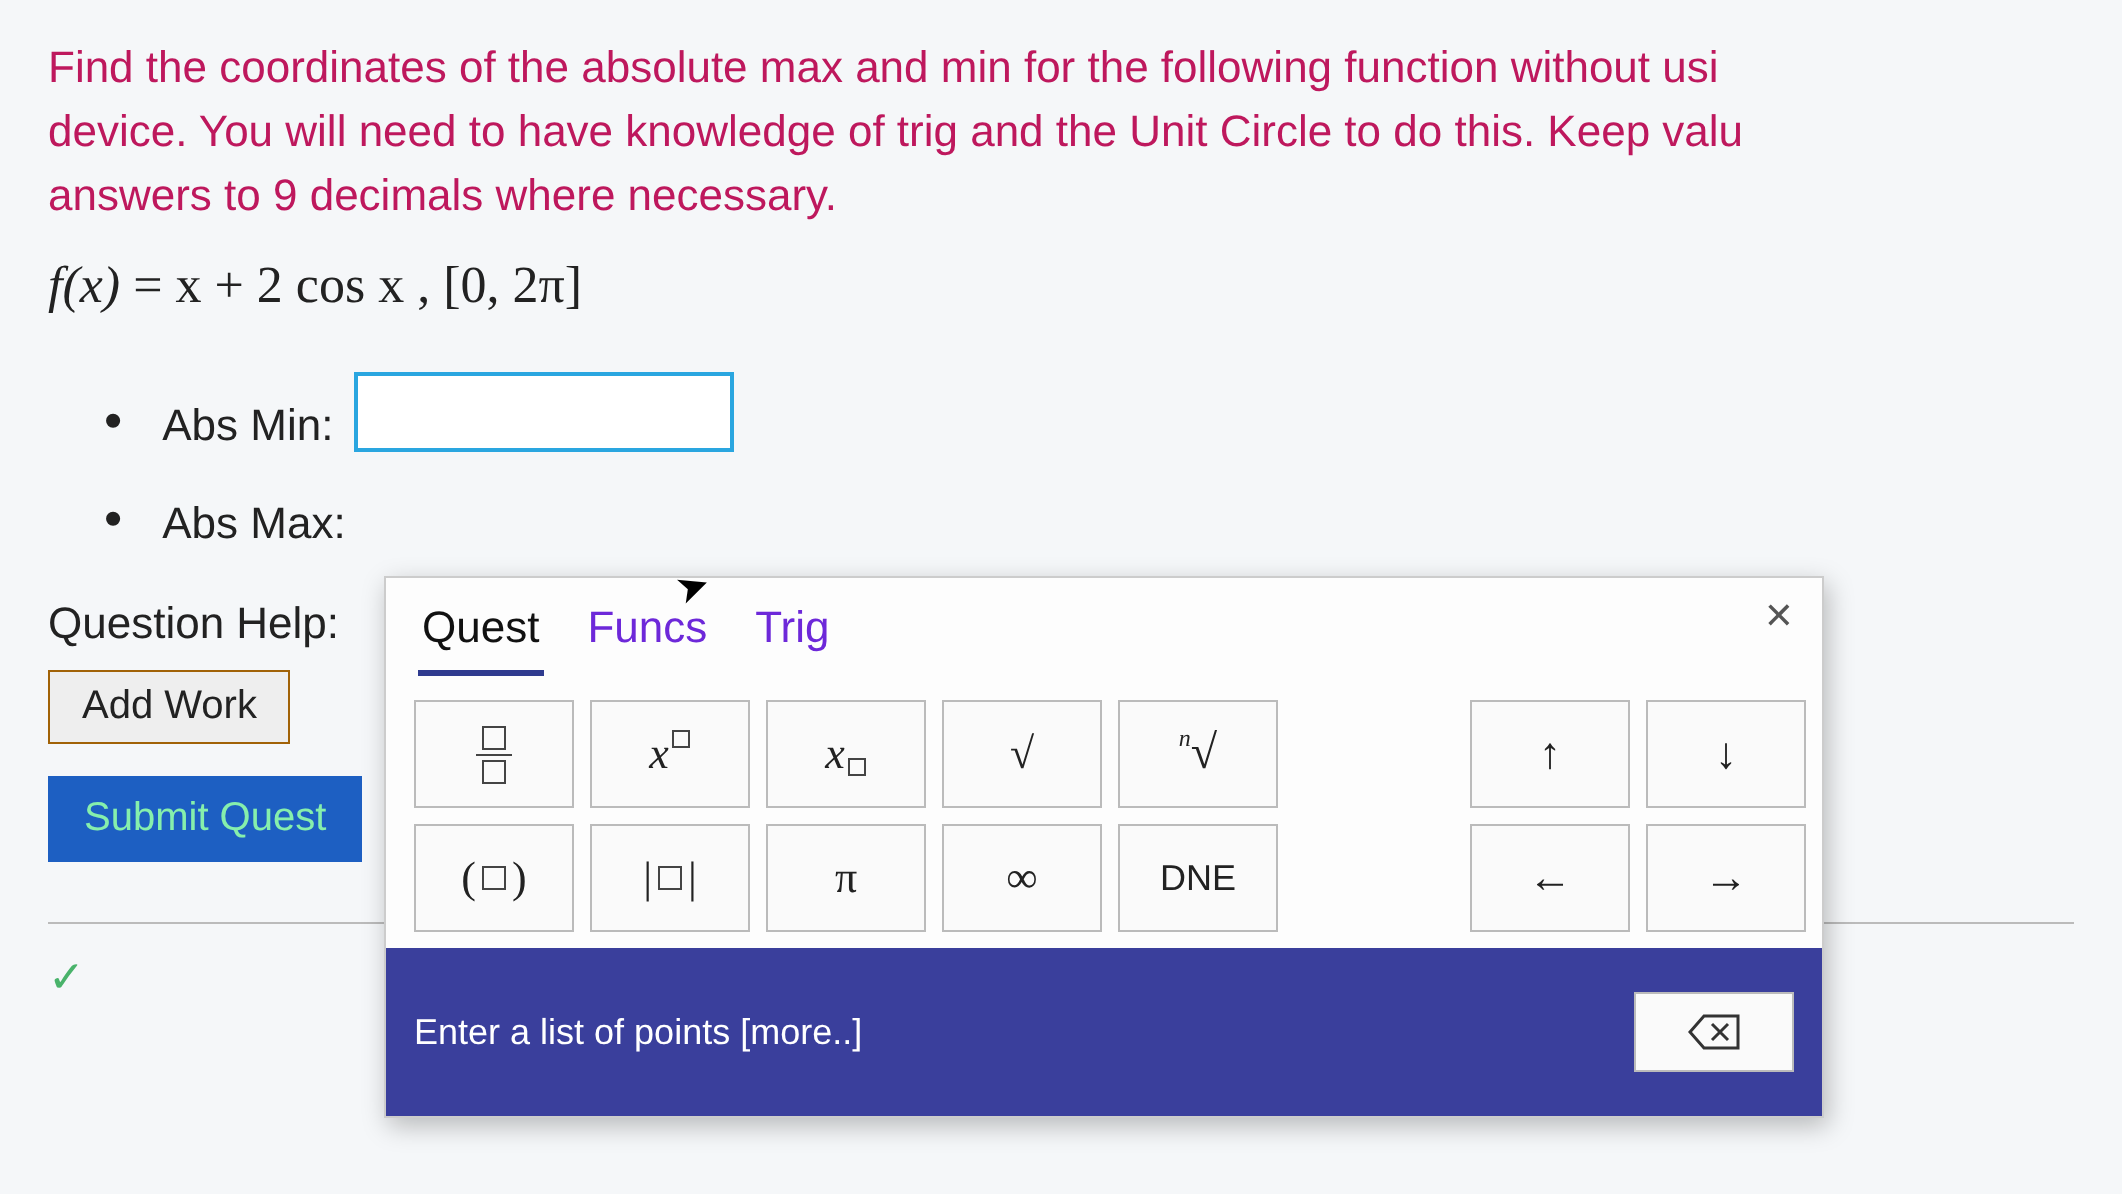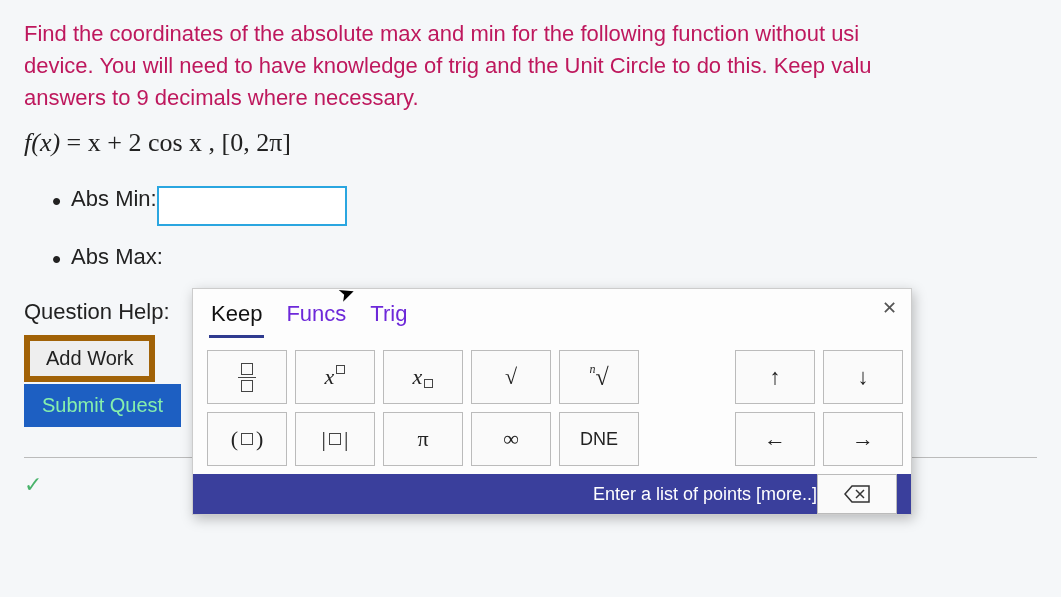--- a/index.html
+++ b/index.html
@@ -26,21 +26,22 @@
     margin: 10px 0 28px 0;
   }
   .formula .fx { font-style: italic; }
   ul.answers {
     list-style: none;
     padding-left: 28px;
     margin: 0 0 24px 0;
   }
   ul.answers li {
     display: flex;
-    align-items: flex-start;
+    align-items: flex-end;
+    gap: 10px;
     margin-bottom: 18px;
   }
   ul.answers li::before {
     content: "•";
     font-size: 26px;
     margin-right: 10px;
   }
   .answer-input {
     border: 2px solid #2aa6e0;
     background: #fff;
@@ -51,26 +52,26 @@
     outline: none;
   }
   .help-row {
     display: flex;
     align-items: center;
     gap: 6px;
     margin-bottom: 10px;
   }
   .addwork-btn {
     display: inline-block;
-    border: 6px solid #a16207;
+    border: 1px solid #a16207;
     background: #eee;
     color: #222;
     padding: 6px 16px;
     font-size: 20px;
-    margin-bottom: 2px;
+    margin-bottom: 16px;
     cursor: pointer;
   }
   .submit-btn {
     display: inline-block;
     background: #1d5fc2;
     color: #86efac;
     border: none;
     padding: 10px 18px;
     font-size: 20px;
     cursor: pointer;
@@ -139,25 +140,25 @@
     font-family: "Times New Roman", serif;
     cursor: pointer;
   }
   .key .small-box {
     display:inline-block; width:12px; height:12px; border:1.5px solid #444;
   }
   .key.empty { border:none; background:transparent; cursor:default; }
   .hint-bar {
     background: #3a3f9c;
     color: #fff;
-    padding: 0 14px;
+    padding: 22px 14px;
     font-size: 18px;
     display: flex;
     align-items: center;
-    justify-content: flex-end;
+    justify-content: space-between;
   }
   .hint-bar .right-keys { display:flex; gap:8px; }
   .hint-bar .key {
     width:80px; height:40px; background:#fafafa; color:#222; border:1px solid #bbb;
   }
   .cursor-arrow {
     position: absolute;
     left: 338px;
     top: 281px;
     font-size: 20px;
@@ -199,21 +200,21 @@
 <button class="submit-btn">Submit Quest</button>
 
 <hr class="qsep">
 <div class="next-q">
   <span class="check">✓</span>
 </div>
 
 
 <div class="keypad">
   <div class="tabs">
-    <div class="tab active">Keep</div>
+    <div class="tab active">Quest</div>
     <div class="tab">Funcs</div>
     <div class="tab">Trig</div>
     <div class="close-x">✕</div>
   </div>
   <div class="key-grid">
     <div class="key">
       <span style="display:flex;flex-direction:column;align-items:center;line-height:1;">
         <span class="small-box"></span>
         <span style="border-top:1.5px solid #444;width:18px;margin:2px 0;"></span>
         <span class="small-box"></span>

